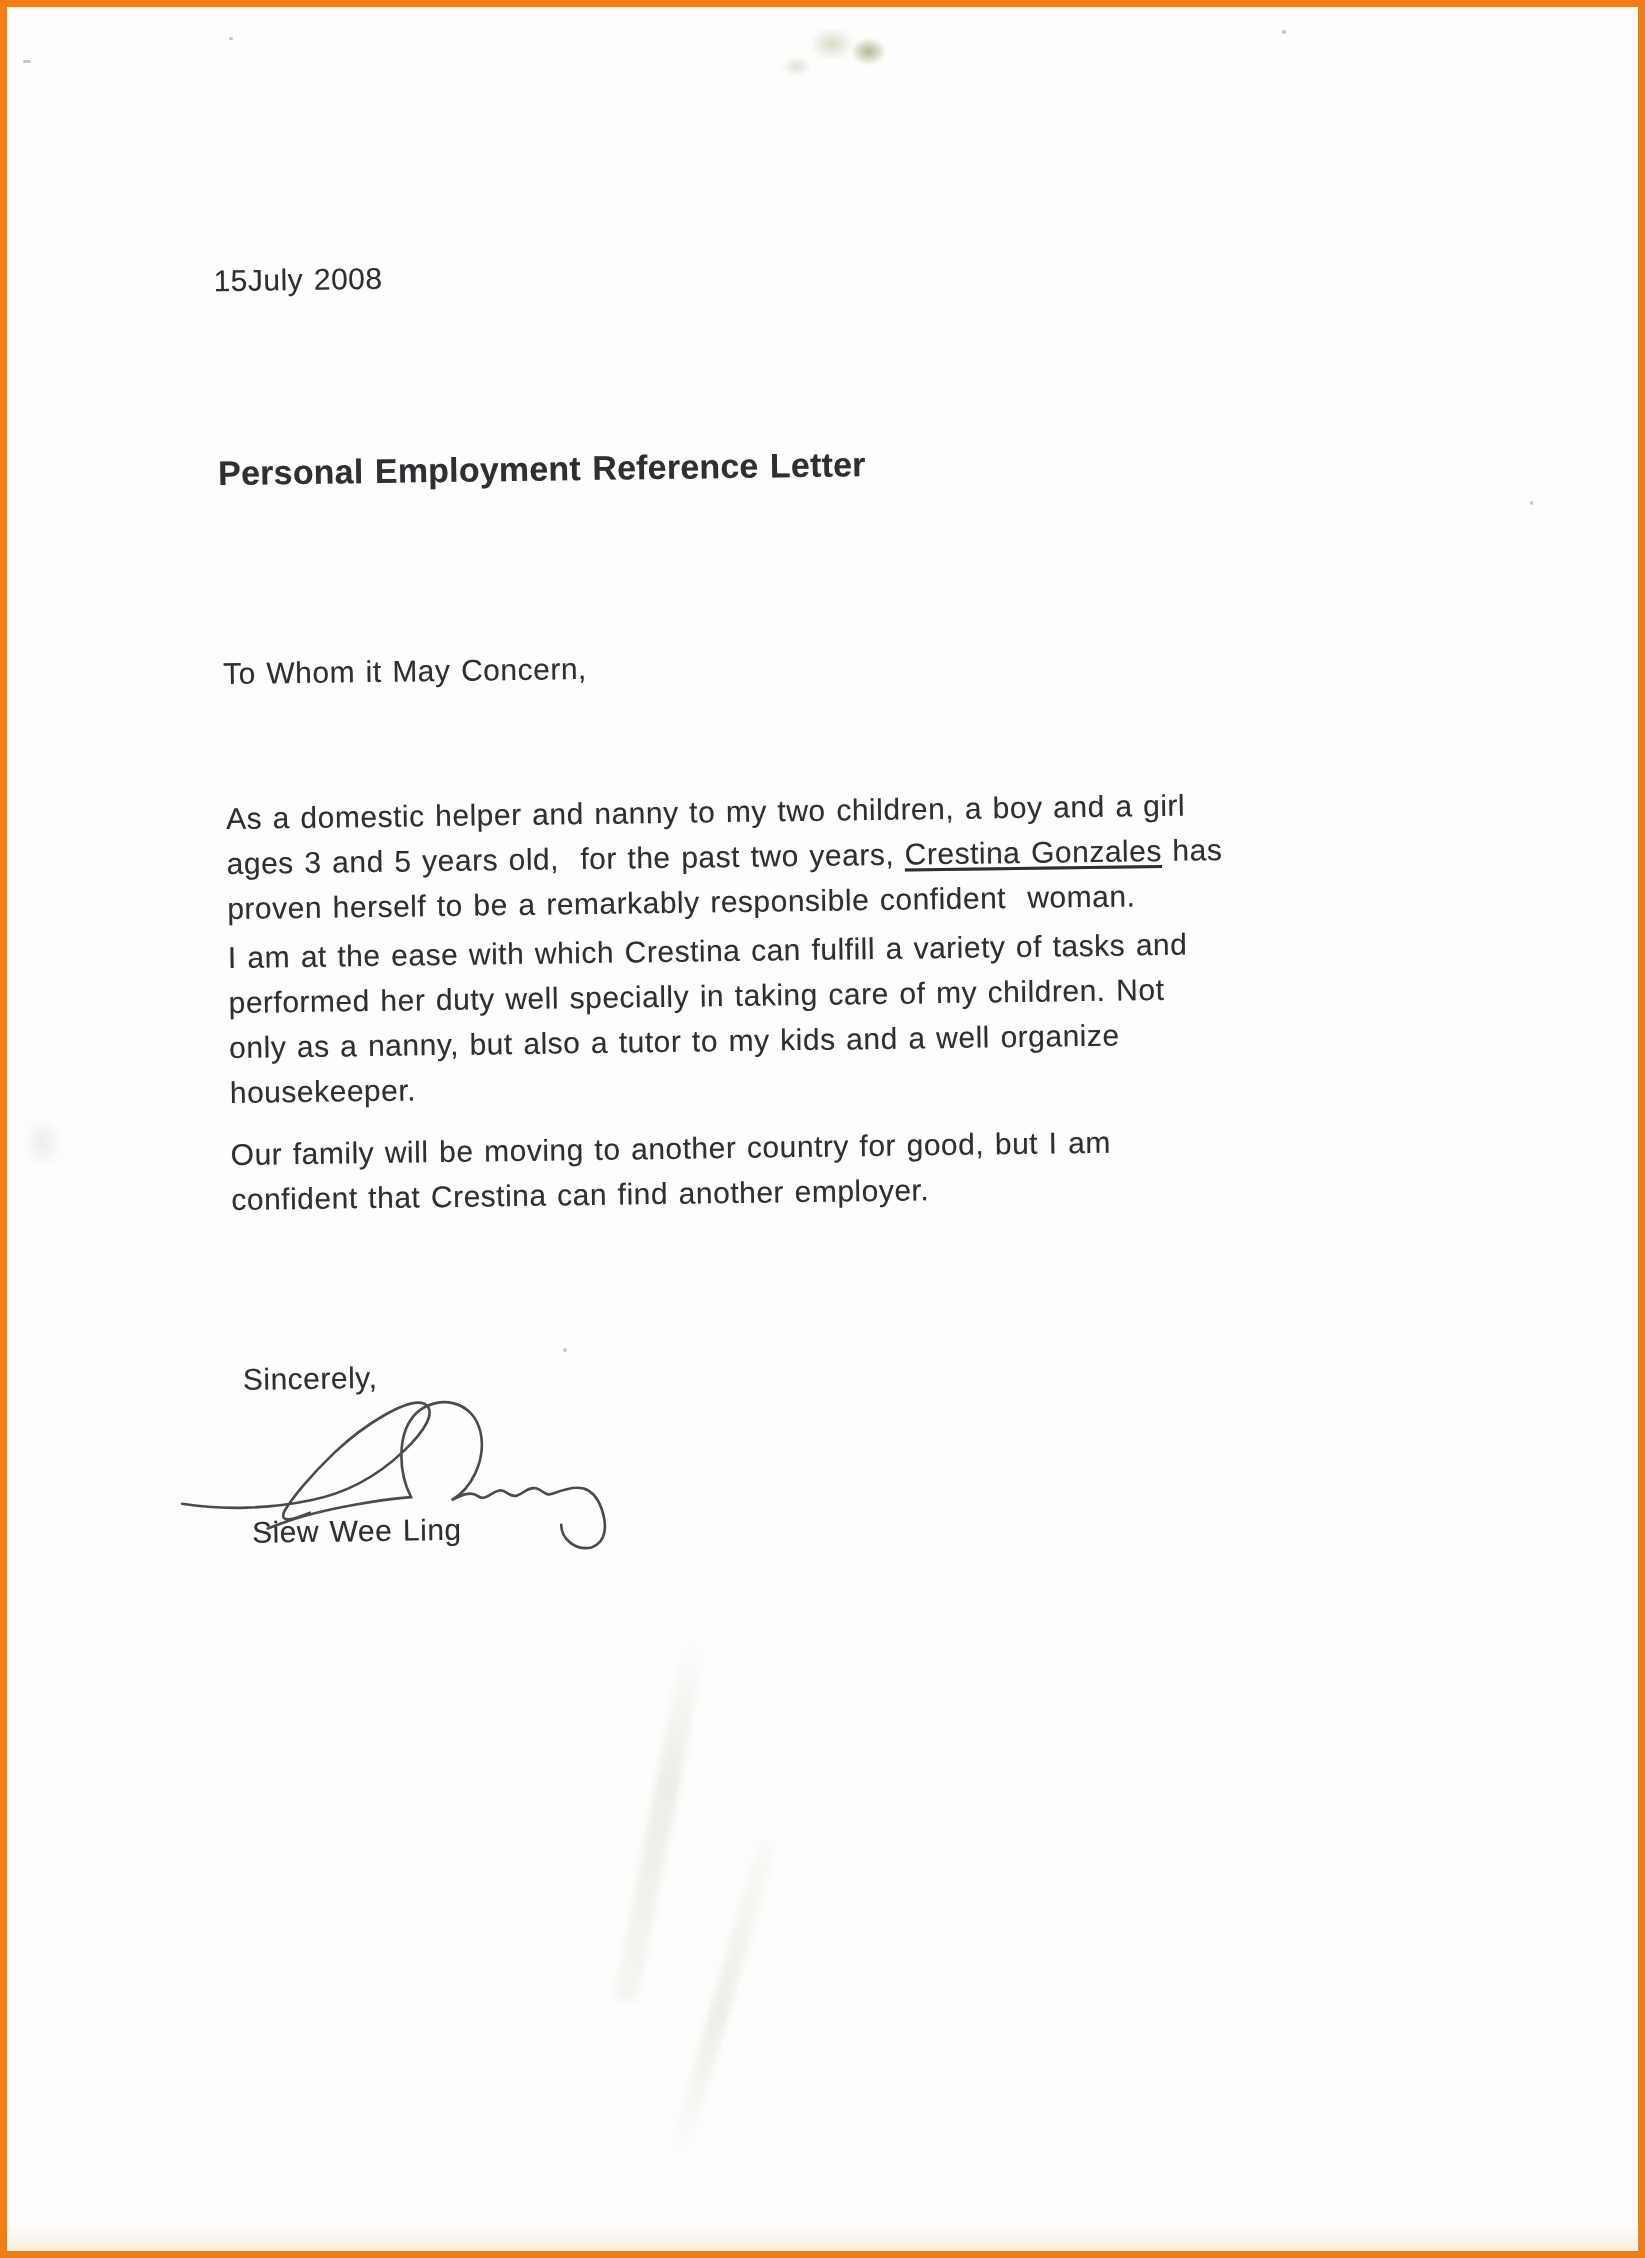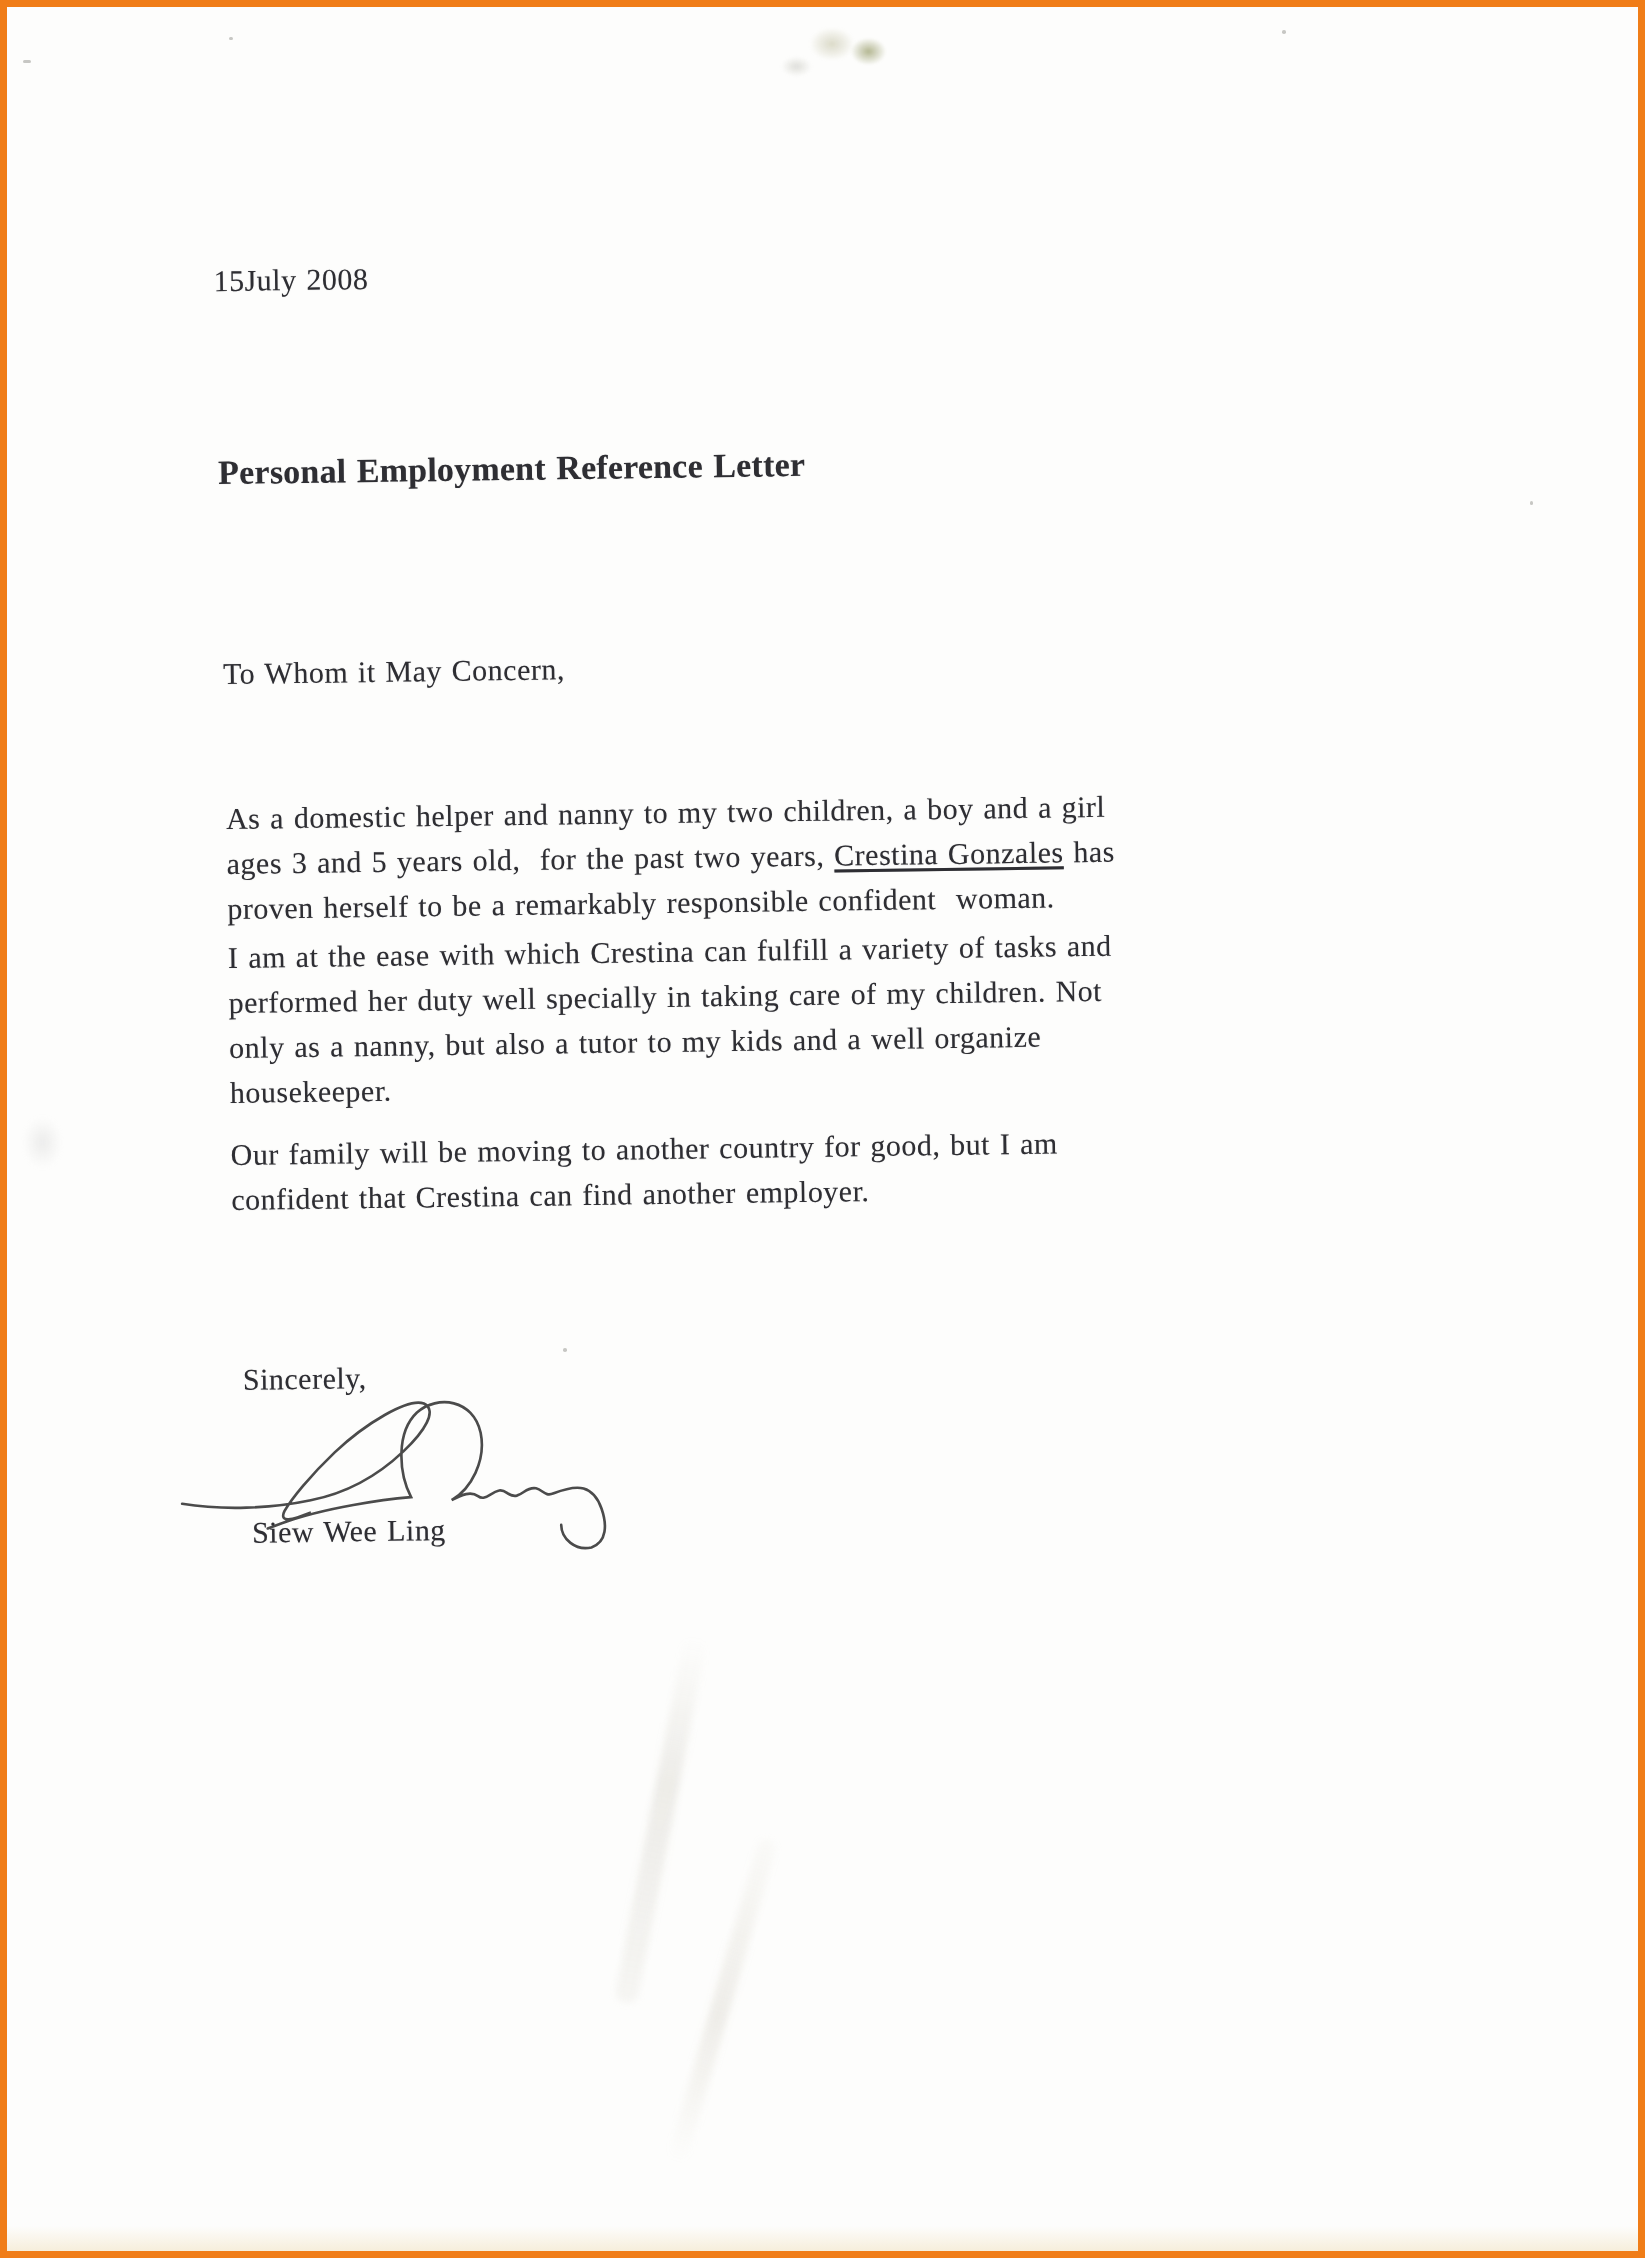--- a/index.html
+++ b/index.html
@@ -3,21 +3,21 @@
 <meta charset="utf-8">
 <style>
   html,body{margin:0;padding:0;background:#e8e8e8;}
   .page{
     position:relative;
     width:1645px;height:2258px;
     box-sizing:border-box;
     background:#fdfdfc;
     border:7px solid #f07d18;
     overflow:hidden;
-    font-family:Liberation Serif, serif;
+    font-family:Liberation Sans, sans-serif;
     color:#2e2e33;
   }
   
   .page::after{
     content:"";position:absolute;left:0;right:0;bottom:0;height:25px;
     background:linear-gradient(rgba(250,242,225,0),#f6eedb);
     pointer-events:none;
   }
   .letter-content{
     position:absolute;inset:0;

